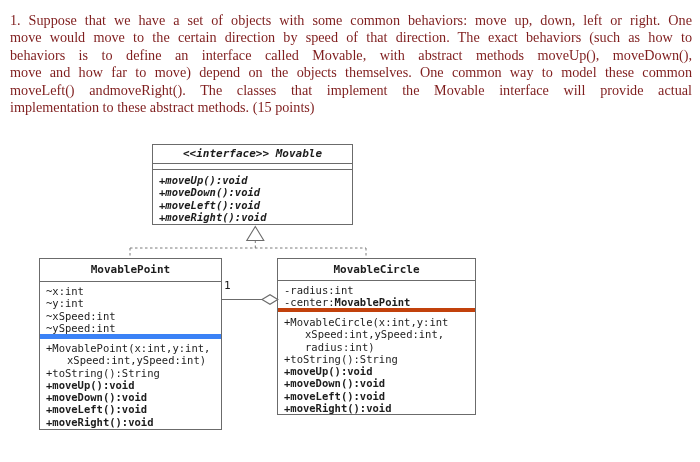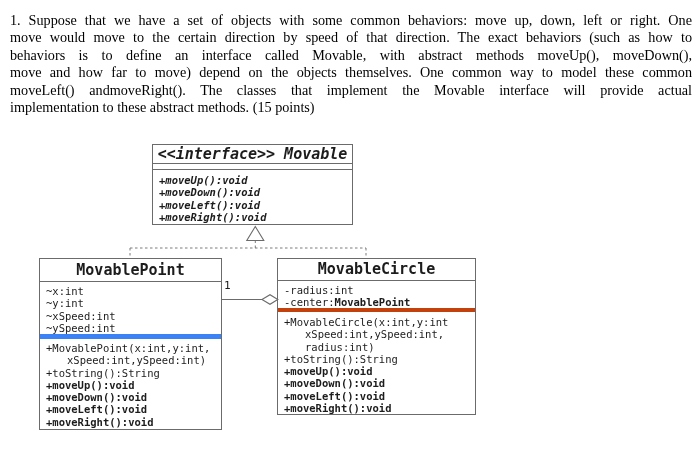--- a/index.html
+++ b/index.html
@@ -15,42 +15,42 @@
   }
 
   
   .question {
     position: absolute;
     left: 10px;
     top: 12px;
     width: 682px;
     font-size: 14.2px;
     line-height: 17.4px;
-    color: #000000;
+    color: #7f1d1d;
   }
   .qline {
     text-align: justify;
     text-align-last: justify;
     white-space: normal;
   }
   .qline.last { text-align-last: left; }
 
   
   .umlbox {
     position: absolute;
     background: #ffffff;
     border: 1px solid #6b6b6b;
     font-family: "DejaVu Sans Mono", monospace;
     font-size: 10.5px;
     color: #1c1c1c;
   }
   .uml-header {
     border-bottom: 1px solid #6b6b6b;
     font-weight: bold;
-    font-size: 15px;
+    font-size: 11px;
     text-align: center;
     overflow: hidden;
   }
   .uml-compartment { overflow: hidden; }
   .uml-compartment .mline {
     line-height: 12.3px;
     padding-left: 6px;
     white-space: pre;
   }
   .mline.bold { font-weight: bold; }

